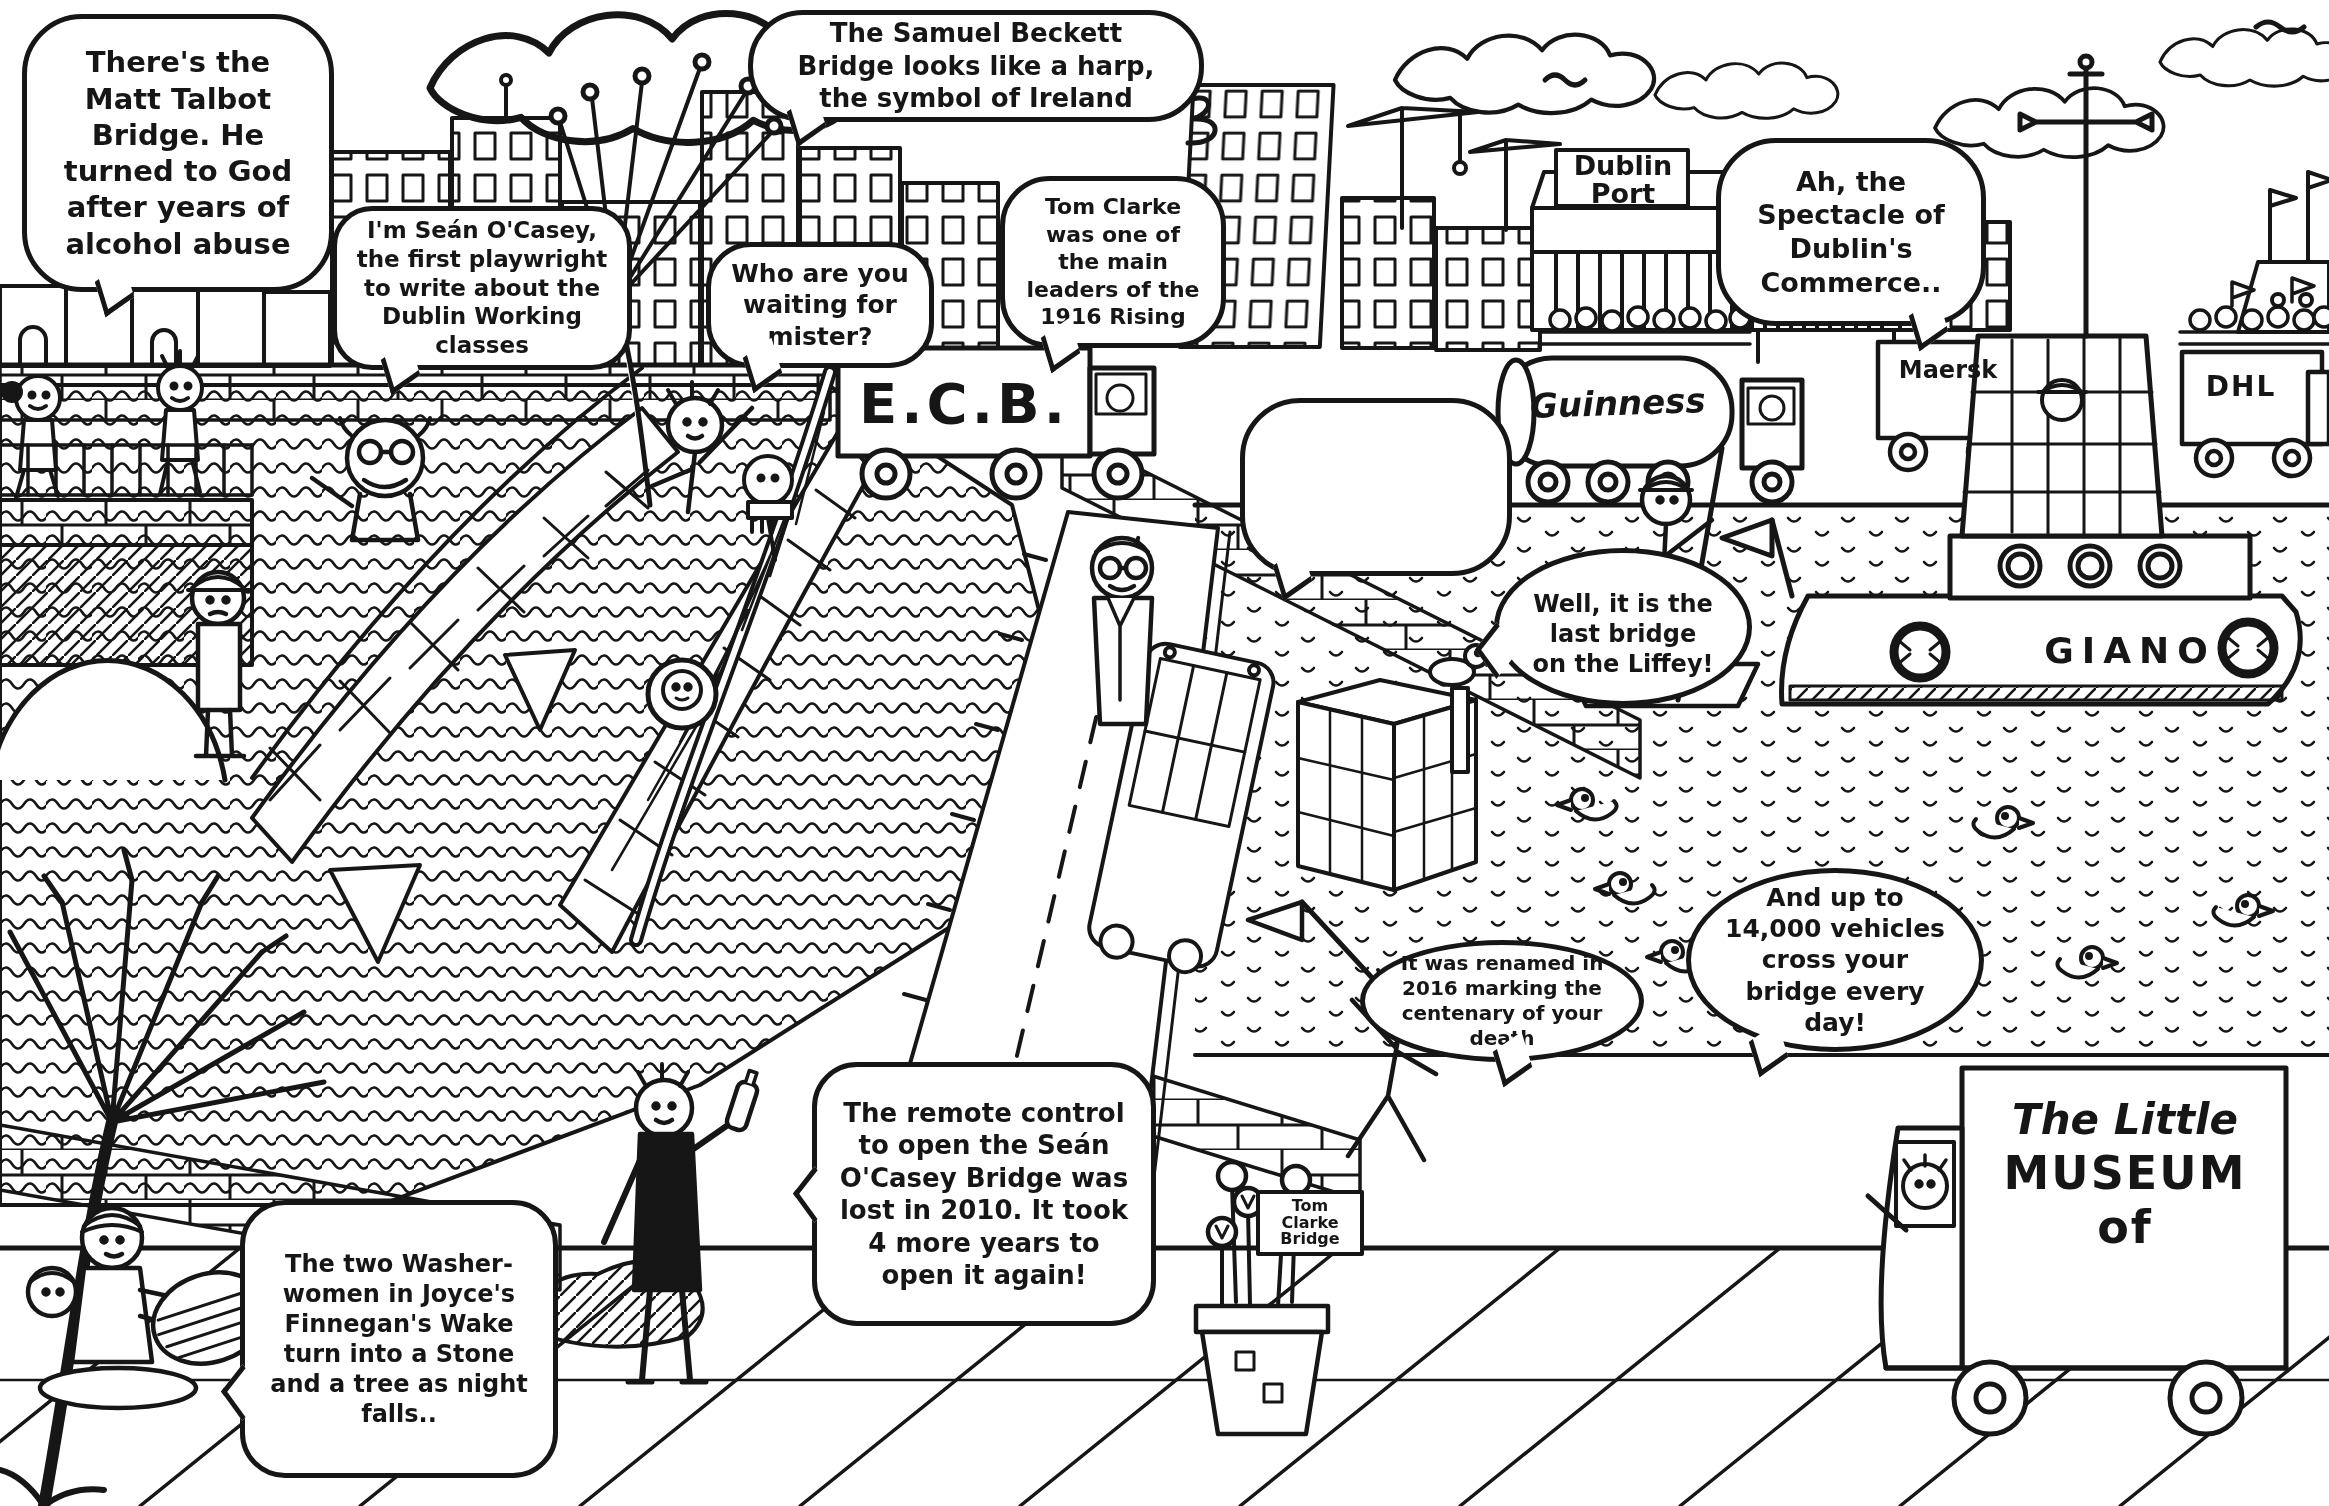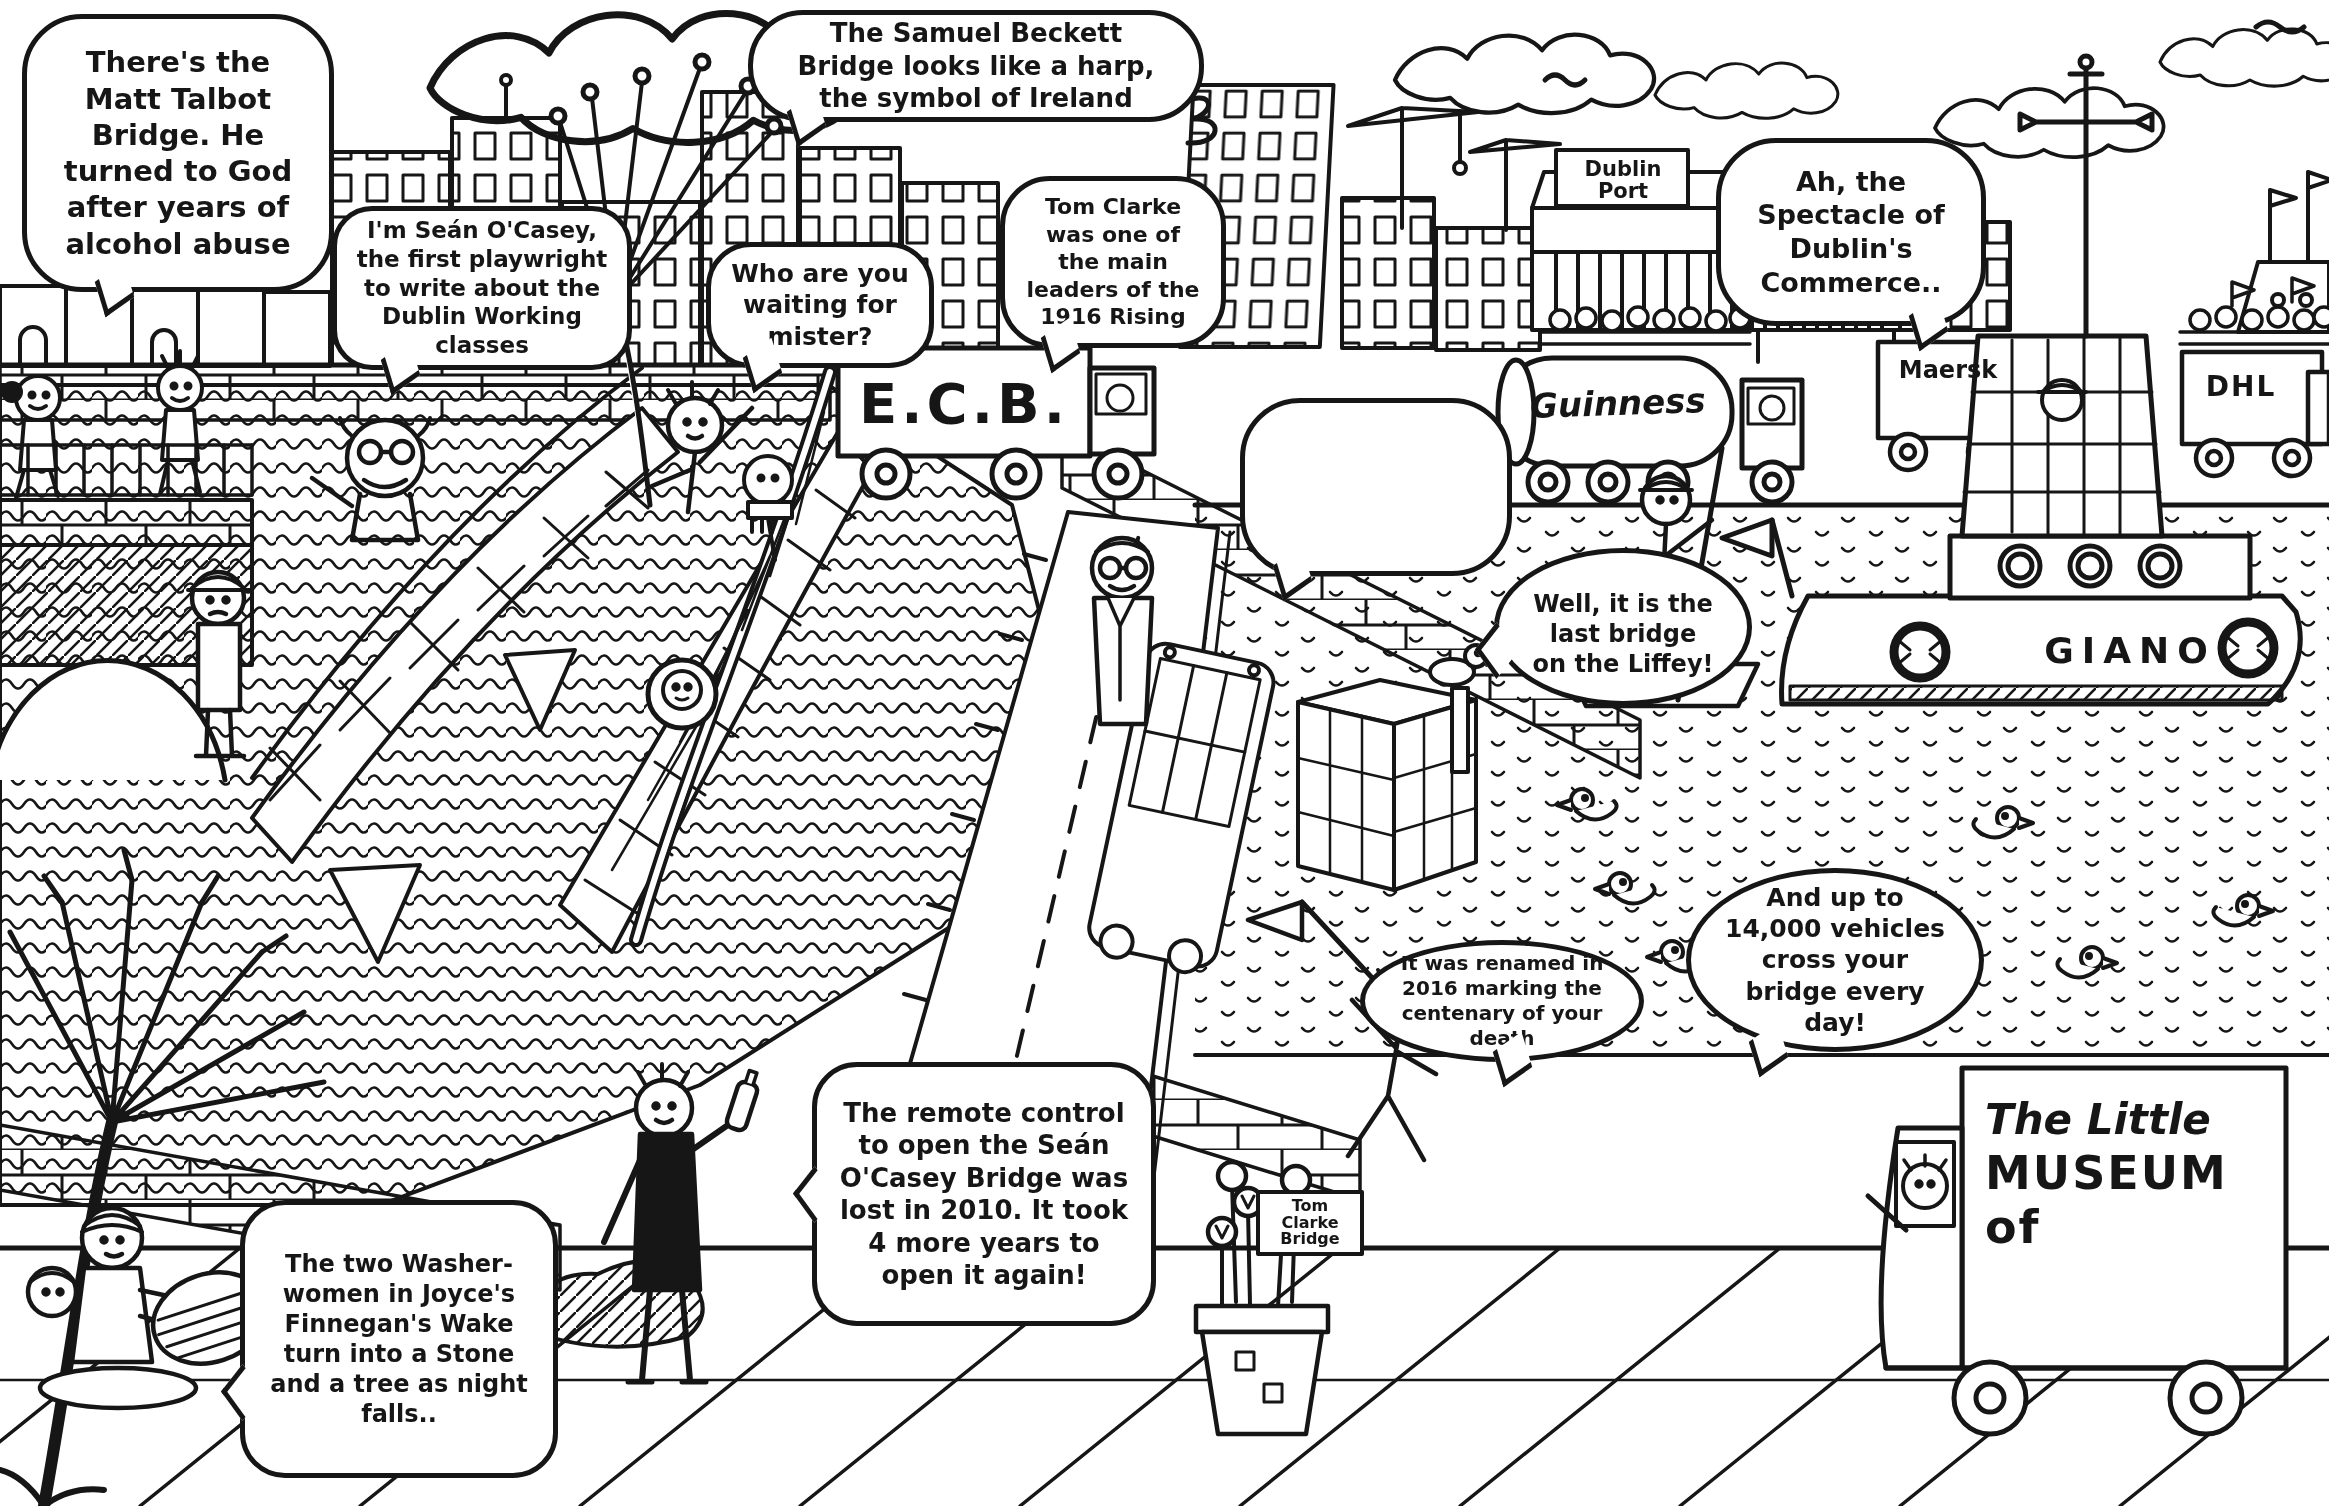--- a/index.html
+++ b/index.html
@@ -10,21 +10,21 @@
           display:flex;align-items:center;justify-content:center;text-align:center;
           font-weight:bold;color:#161616;box-sizing:border-box;padding:14px 18px;line-height:1.25;}
   .tail{position:absolute;width:30px;height:30px;background:#fff;}
   .tail.b{bottom:-20px;border-left:5px solid #161616;border-bottom:5px solid #161616;
           transform:rotate(-35deg) skewX(-18deg);}
   .tail.l{left:-20px;border-left:5px solid #161616;border-bottom:5px solid #161616;
           transform:rotate(38deg) skewY(16deg);}
   .lbl{position:absolute;z-index:30;color:#161616;text-align:center;line-height:1.05;}
   .sign{background:#fff;border:4px solid #161616;display:flex;align-items:center;
         justify-content:center;box-sizing:border-box;}
-  .museum-truck-text{position:absolute;z-index:30;color:#161616;}
+  .museum-truck-text{position:absolute;z-index:30;text-align:center;color:#161616;}
   .museum-truck-text .l1{font-size:42px;font-style:italic;font-weight:bold;display:block;}
   .museum-truck-text .l2{font-size:46px;font-weight:bold;letter-spacing:2px;display:block;margin-top:2px;}
   .museum-truck-text .l3{font-size:52px;font-weight:bold;letter-spacing:6px;display:block;margin-top:2px;
         border-bottom:6px solid #161616;padding-bottom:6px;}
 </style>
 </head>
 <body>
 
 <div class="canvas">
 
@@ -511,21 +511,21 @@
         <circle cx="1990" cy="1398" r="14"></circle>
     <circle cx="2206" cy="1398" r="36"></circle>
         <circle cx="2206" cy="1398" r="14"></circle>
   </g>
 
   <rect x="1258" y="1192" width="104" height="62" fill="#ffffff" stroke="#161616" stroke-width="4"></rect>
 </svg>
 
 <div class="lbl" style="left:846px;top:362px;width:236px;height:84px;font-size:56px;font-weight:bold;letter-spacing:4px;display:flex;align-items:center;justify-content:center;">E.C.B.</div>
 
-<div class="lbl" style="left:1560px;top:156px;width:126px;height:48px;font-size:21px;font-weight:bold;display:flex;align-items:center;justify-content:center;">Dublin Port</div>
+<div class="lbl" style="left:1560px;top:156px;width:126px;height:48px;font-size:27px;font-weight:bold;display:flex;align-items:center;justify-content:center;">Dublin Port</div>
 
 <div class="lbl" style="left:1528px;top:386px;width:180px;height:44px;font-size:34px;font-weight:bold;font-style:italic;transform:rotate(-2deg);">Guinness</div>
 
 <div class="lbl" style="left:1888px;top:358px;width:120px;height:30px;font-size:24px;font-weight:bold;">Maersk</div>
 
 <div class="lbl" style="left:2196px;top:372px;width:90px;height:34px;font-size:28px;font-weight:bold;letter-spacing:2px;">DHL</div>
 
 <div class="lbl" style="left:2020px;top:632px;width:220px;height:44px;font-size:36px;font-weight:bold;letter-spacing:8px;">GIANO</div>
 
 <div class="lbl sign" style="left:1262px;top:1196px;width:96px;height:54px;font-size:16px;font-weight:bold;border:none;">Tom Clarke Bridge</div>

